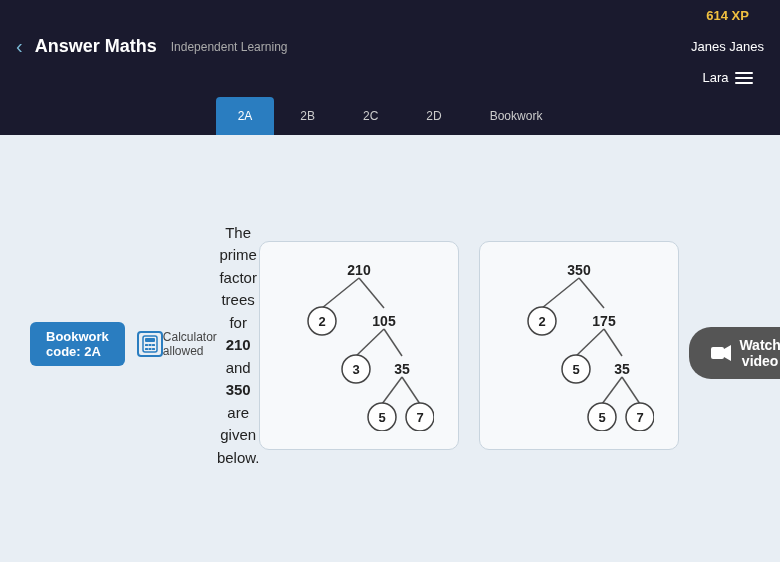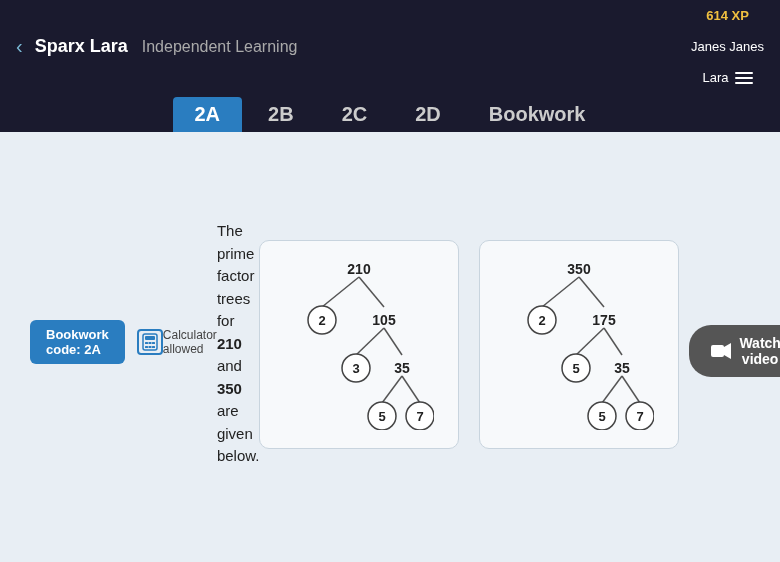--- a/index.html
+++ b/index.html
@@ -28,21 +28,21 @@
       font-size: 20px;
       cursor: pointer;
       margin-right: 4px;
     }
     .header-logo {
       font-weight: 700;
       font-size: 18px;
       color: white;
     }
     .header-subtitle {
-      font-size: 16px;
+      font-size: 12px;
       color: #aaa;
       margin-left: 6px;
     }
     .header-right {
       margin-left: auto;
       display: flex;
       align-items: center;
       gap: 16px;
       font-size: 13px;
       color: white;
@@ -74,24 +74,24 @@
 
     
     .nav-tabs {
       background: #1a1a2e;
       display: flex;
       justify-content: center;
       gap: 4px;
       padding: 4px 0 0;
     }
     .nav-tab {
-      padding: 6px 22px;
+      padding: 12px 22px;
       border-radius: 4px 4px 0 0;
-      font-size: 20px;
-      font-weight: 700;
+      font-size: 12px;
+      font-weight: 400;
       cursor: pointer;
       color: #ccc;
       background: transparent;
       border: none;
     }
     .nav-tab.active {
       background: #2a7dc0;
       color: white;
     }
     .nav-tab.summary {
@@ -137,21 +137,21 @@
       border-radius: 4px;
       display: flex;
       align-items: center;
       justify-content: center;
       color: #2a7dc0;
       font-size: 14px;
     }
 
     
     .question-text {
-      text-align: left;
+      text-align: center;
       font-size: 15px;
       color: #222;
       margin-bottom: 10px;
       line-height: 1.5;
     }
     .question-text .num {
       font-weight: 700;
     }
 
     
@@ -234,21 +234,21 @@
       font-size: 14px;
       font-weight: 700;
       cursor: pointer;
     }
   </style>
 </head>
 <body>
 
 <div class="header">
   <span class="header-back">‹</span>
-  <span class="header-logo">Sparx Lara</span>
+  <span class="header-logo">Answer Maths</span>
   <span class="header-subtitle">Independent Learning</span>
   <div class="header-right">
     <span class="xp-badge">614 XP</span>
     <span>Janes Janes</span>
     <div class="menu-btn">
       <span>Lara</span>
       <div class="menu-lines">
         <span></span>
           <span></span>
           <span></span>

